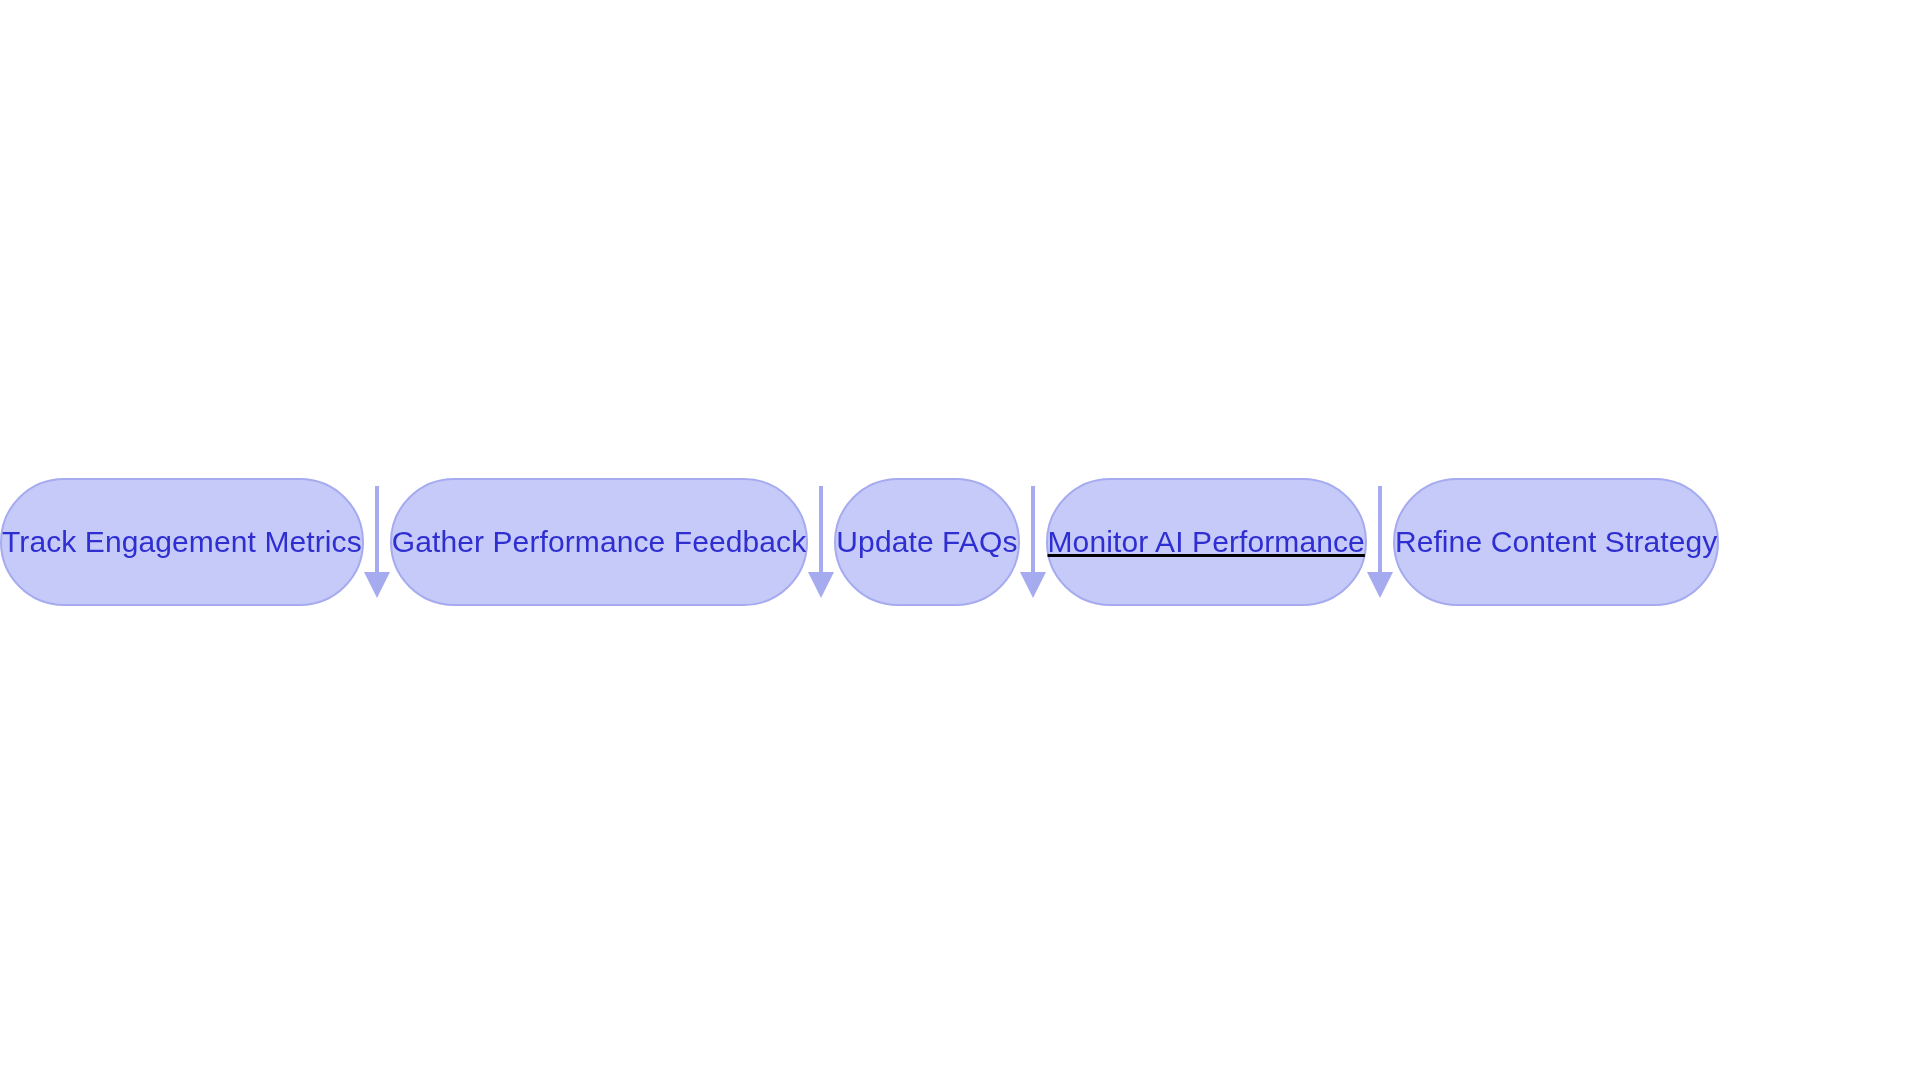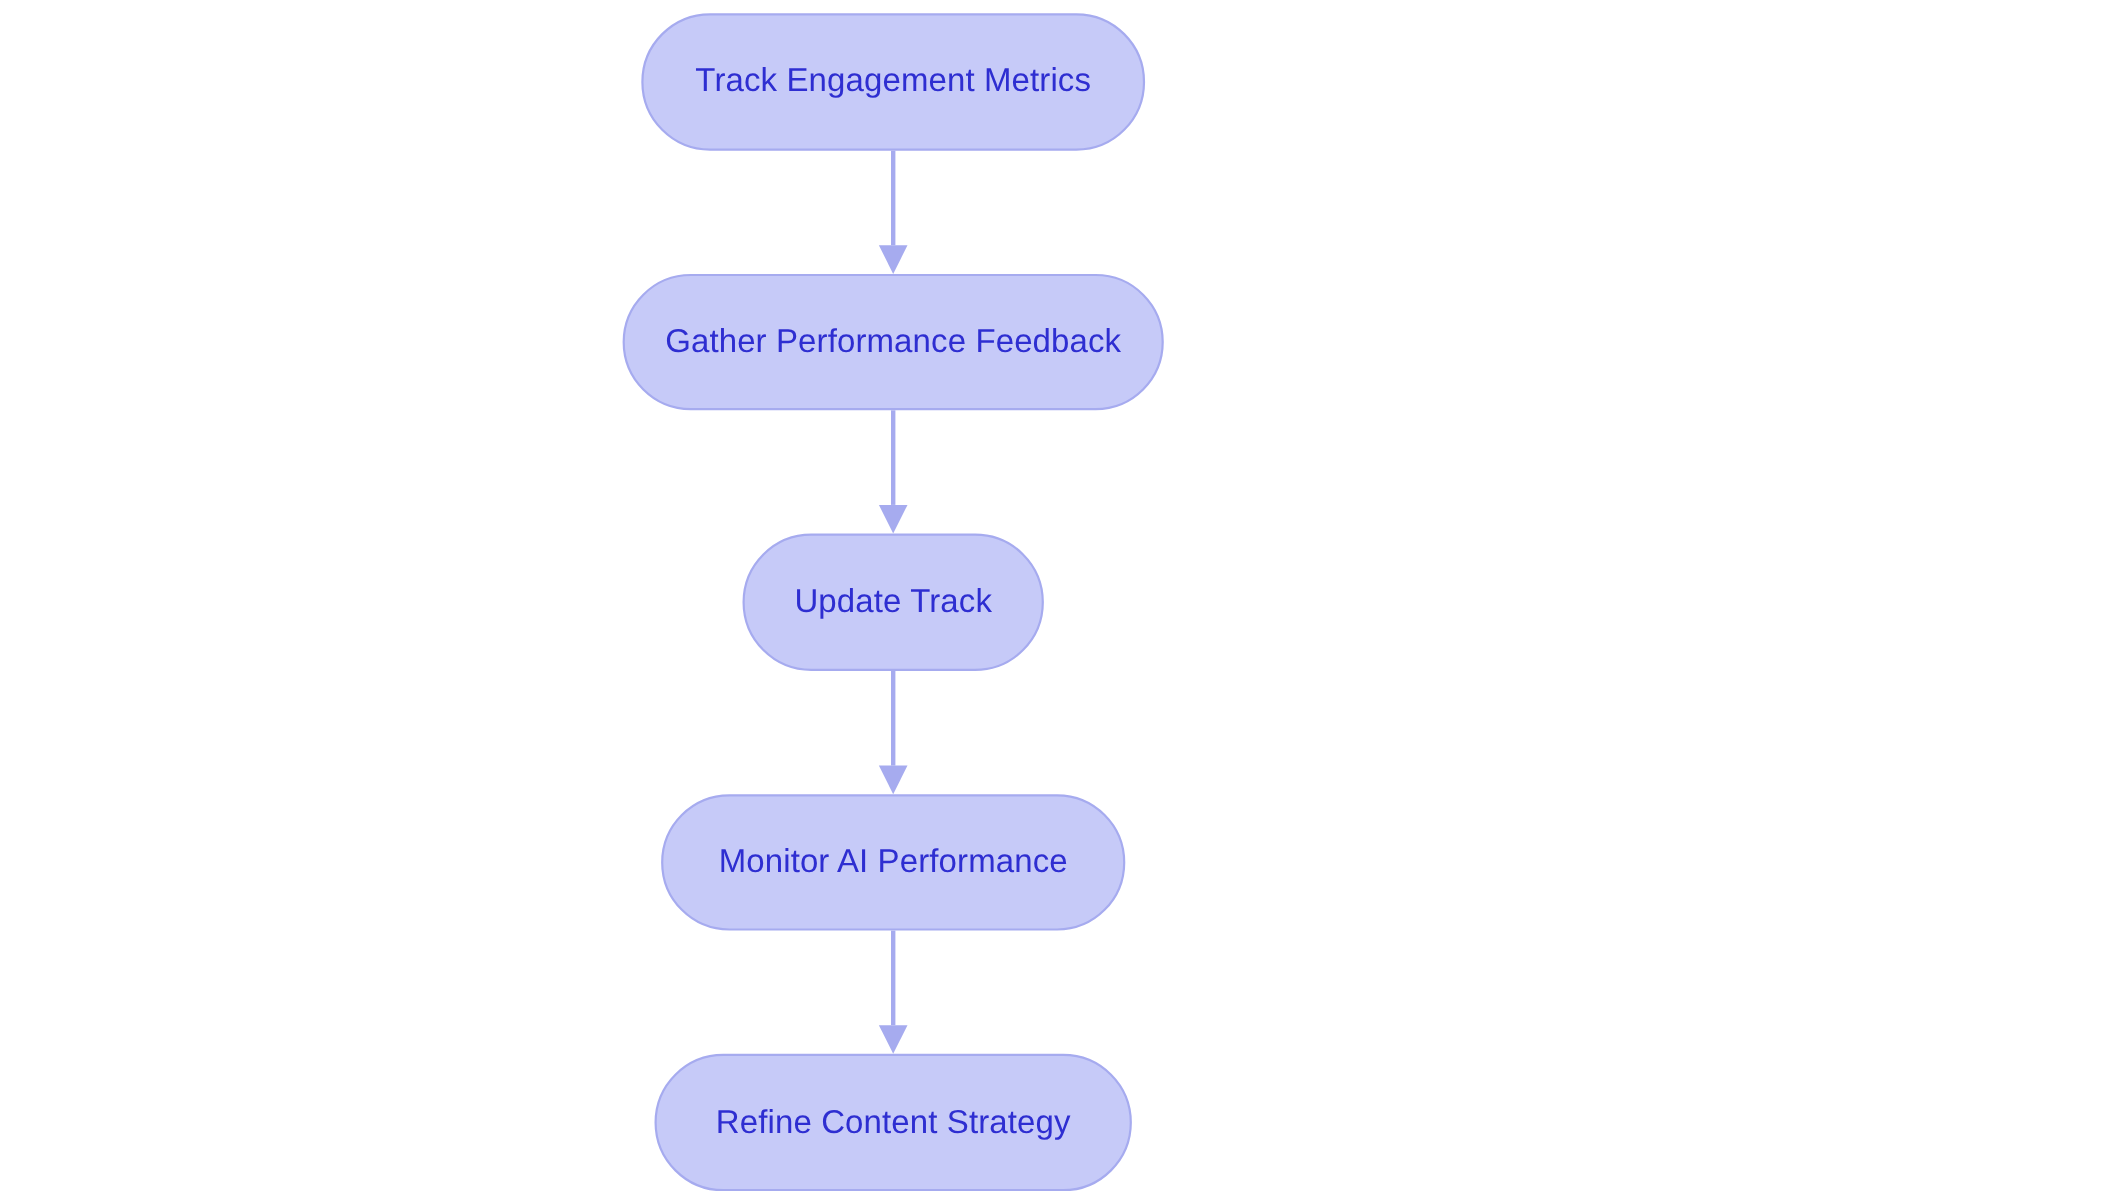--- a/index.html
+++ b/index.html
@@ -22,21 +22,21 @@
   }
 
   
   .flow-column {
     position: absolute;
     left: 0;
     top: 0;
     width: 1624px;
     height: 1083px;
     display: flex;
-    flex-direction: column;
+    flex-direction: row;
     align-items: center;
   }
 
   
   .node {
     position: relative;
     box-sizing: border-box;
     height: 128px;
     background: #c6caf8;
     border: 2px solid #a6abef;
@@ -53,21 +53,21 @@
     line-height: 1;
     letter-spacing: 0.1px;
     color: #2e2ed1;
     white-space: nowrap;
     user-select: none;
   }
 
   .node-w-track     { width: 458px; }
   .node-w-gather    { width: 492px; }
   .node-w-update    { width: 274px; }
-  .node-w-monitor   { width: 422px; }
+  .node-w-monitor   { width: 422px; text-decoration: underline; }
   .node-w-refine    { width: 434px; text-align: right; }
 
   
   .connector {
     position: relative;
     width: 26px;
     height: 112px;
     display: flex;
     flex-direction: column;
     align-items: center;
@@ -111,21 +111,21 @@
     <div class="node node-w-gather">
       <span class="node-label">Gather Performance Feedback</span>
     </div>
 
     <div class="connector">
       <div class="connector-line"></div>
       <div class="connector-head"></div>
     </div>
 
     <div class="node node-w-update">
-      <span class="node-label">Update Track</span>
+      <span class="node-label">Update FAQs</span>
     </div>
 
     <div class="connector">
       <div class="connector-line"></div>
       <div class="connector-head"></div>
     </div>
 
     <div class="node node-w-monitor">
       <span class="node-label">Monitor AI Performance</span>
     </div>

